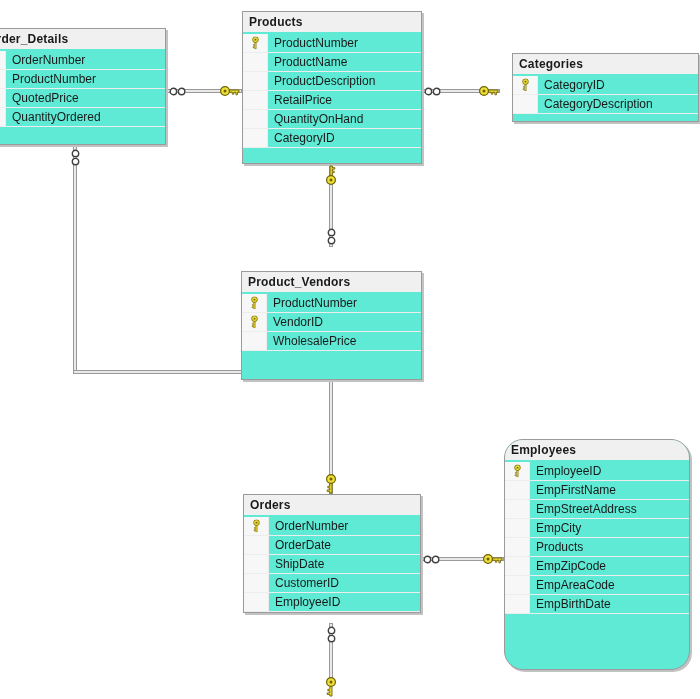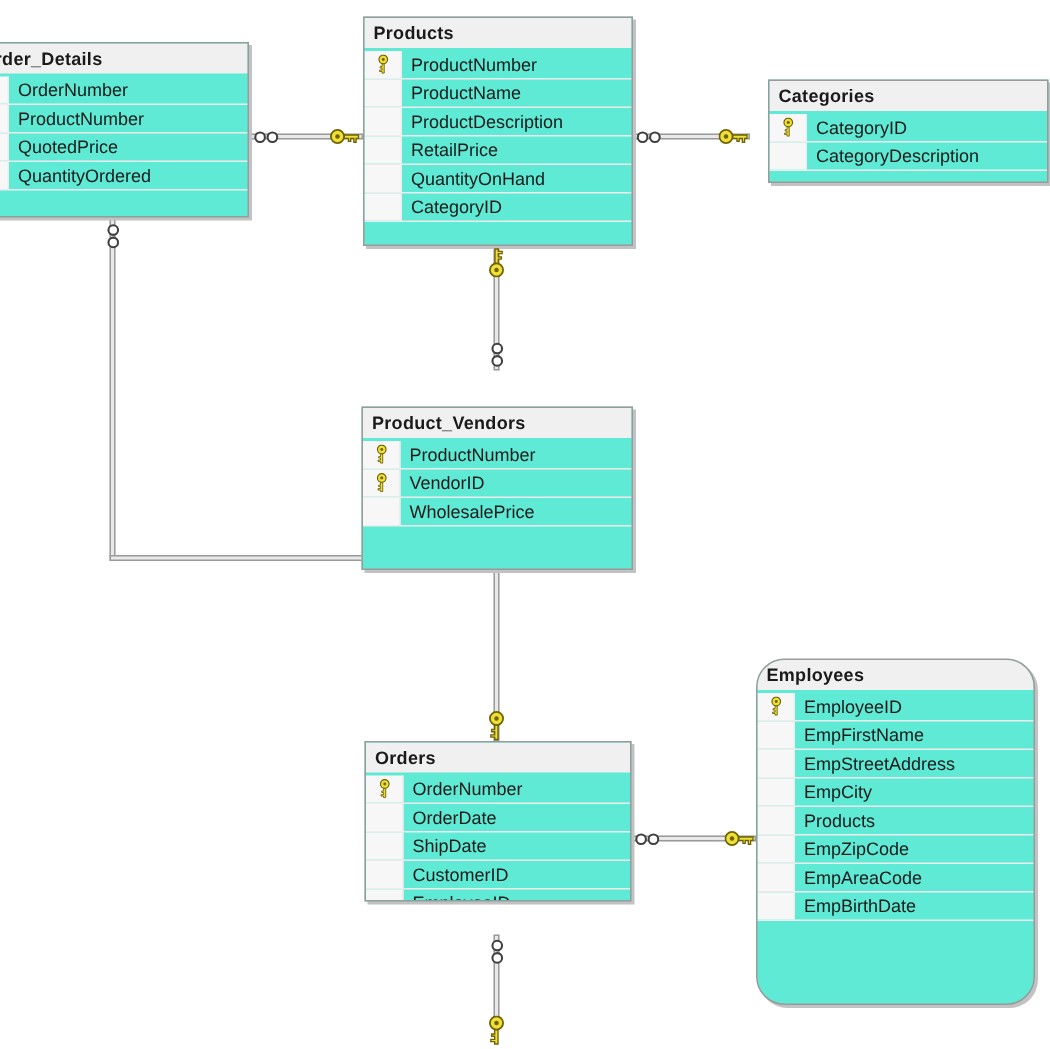--- a/index.html
+++ b/index.html
@@ -136,21 +136,21 @@
             </svg>
           </span>
         </div>
         <div class="fname">VendorID</div>
       </div>
       <div class="tbl-row">
         <div class="icon-cell"></div>
         <div class="fname">WholesalePrice</div>
       </div>
     </div>
-    <div class="db-table" style="left: 243px; top: 494px; width: 178px; height: 107px;">
+    <div class="db-table" style="left: 243px; top: 494px; width: 178px; height: 119px;">
       <div class="tbl-header">Orders</div>
       <div class="tbl-row">
         <div class="icon-cell">
           <span class="row-key">
             <svg viewBox="0 0 20 12" width="13" height="7.8">
               <path class="k-shaft" d="M9.4 5 L19 5 L19 7.2 L17.4 7.2 L17.4 9.8 L15.9 9.8 L15.9 7.2 L13.8 7.2 L13.8 9.2 L12.3 9.2 L12.3 7.2 L9.4 7.2 Z"></path>
               <circle class="k-head" cx="5" cy="6" r="4.4"></circle>
               <circle class="k-hole" cx="5" cy="6" r="1.5"></circle>
             </svg>
           </span>

